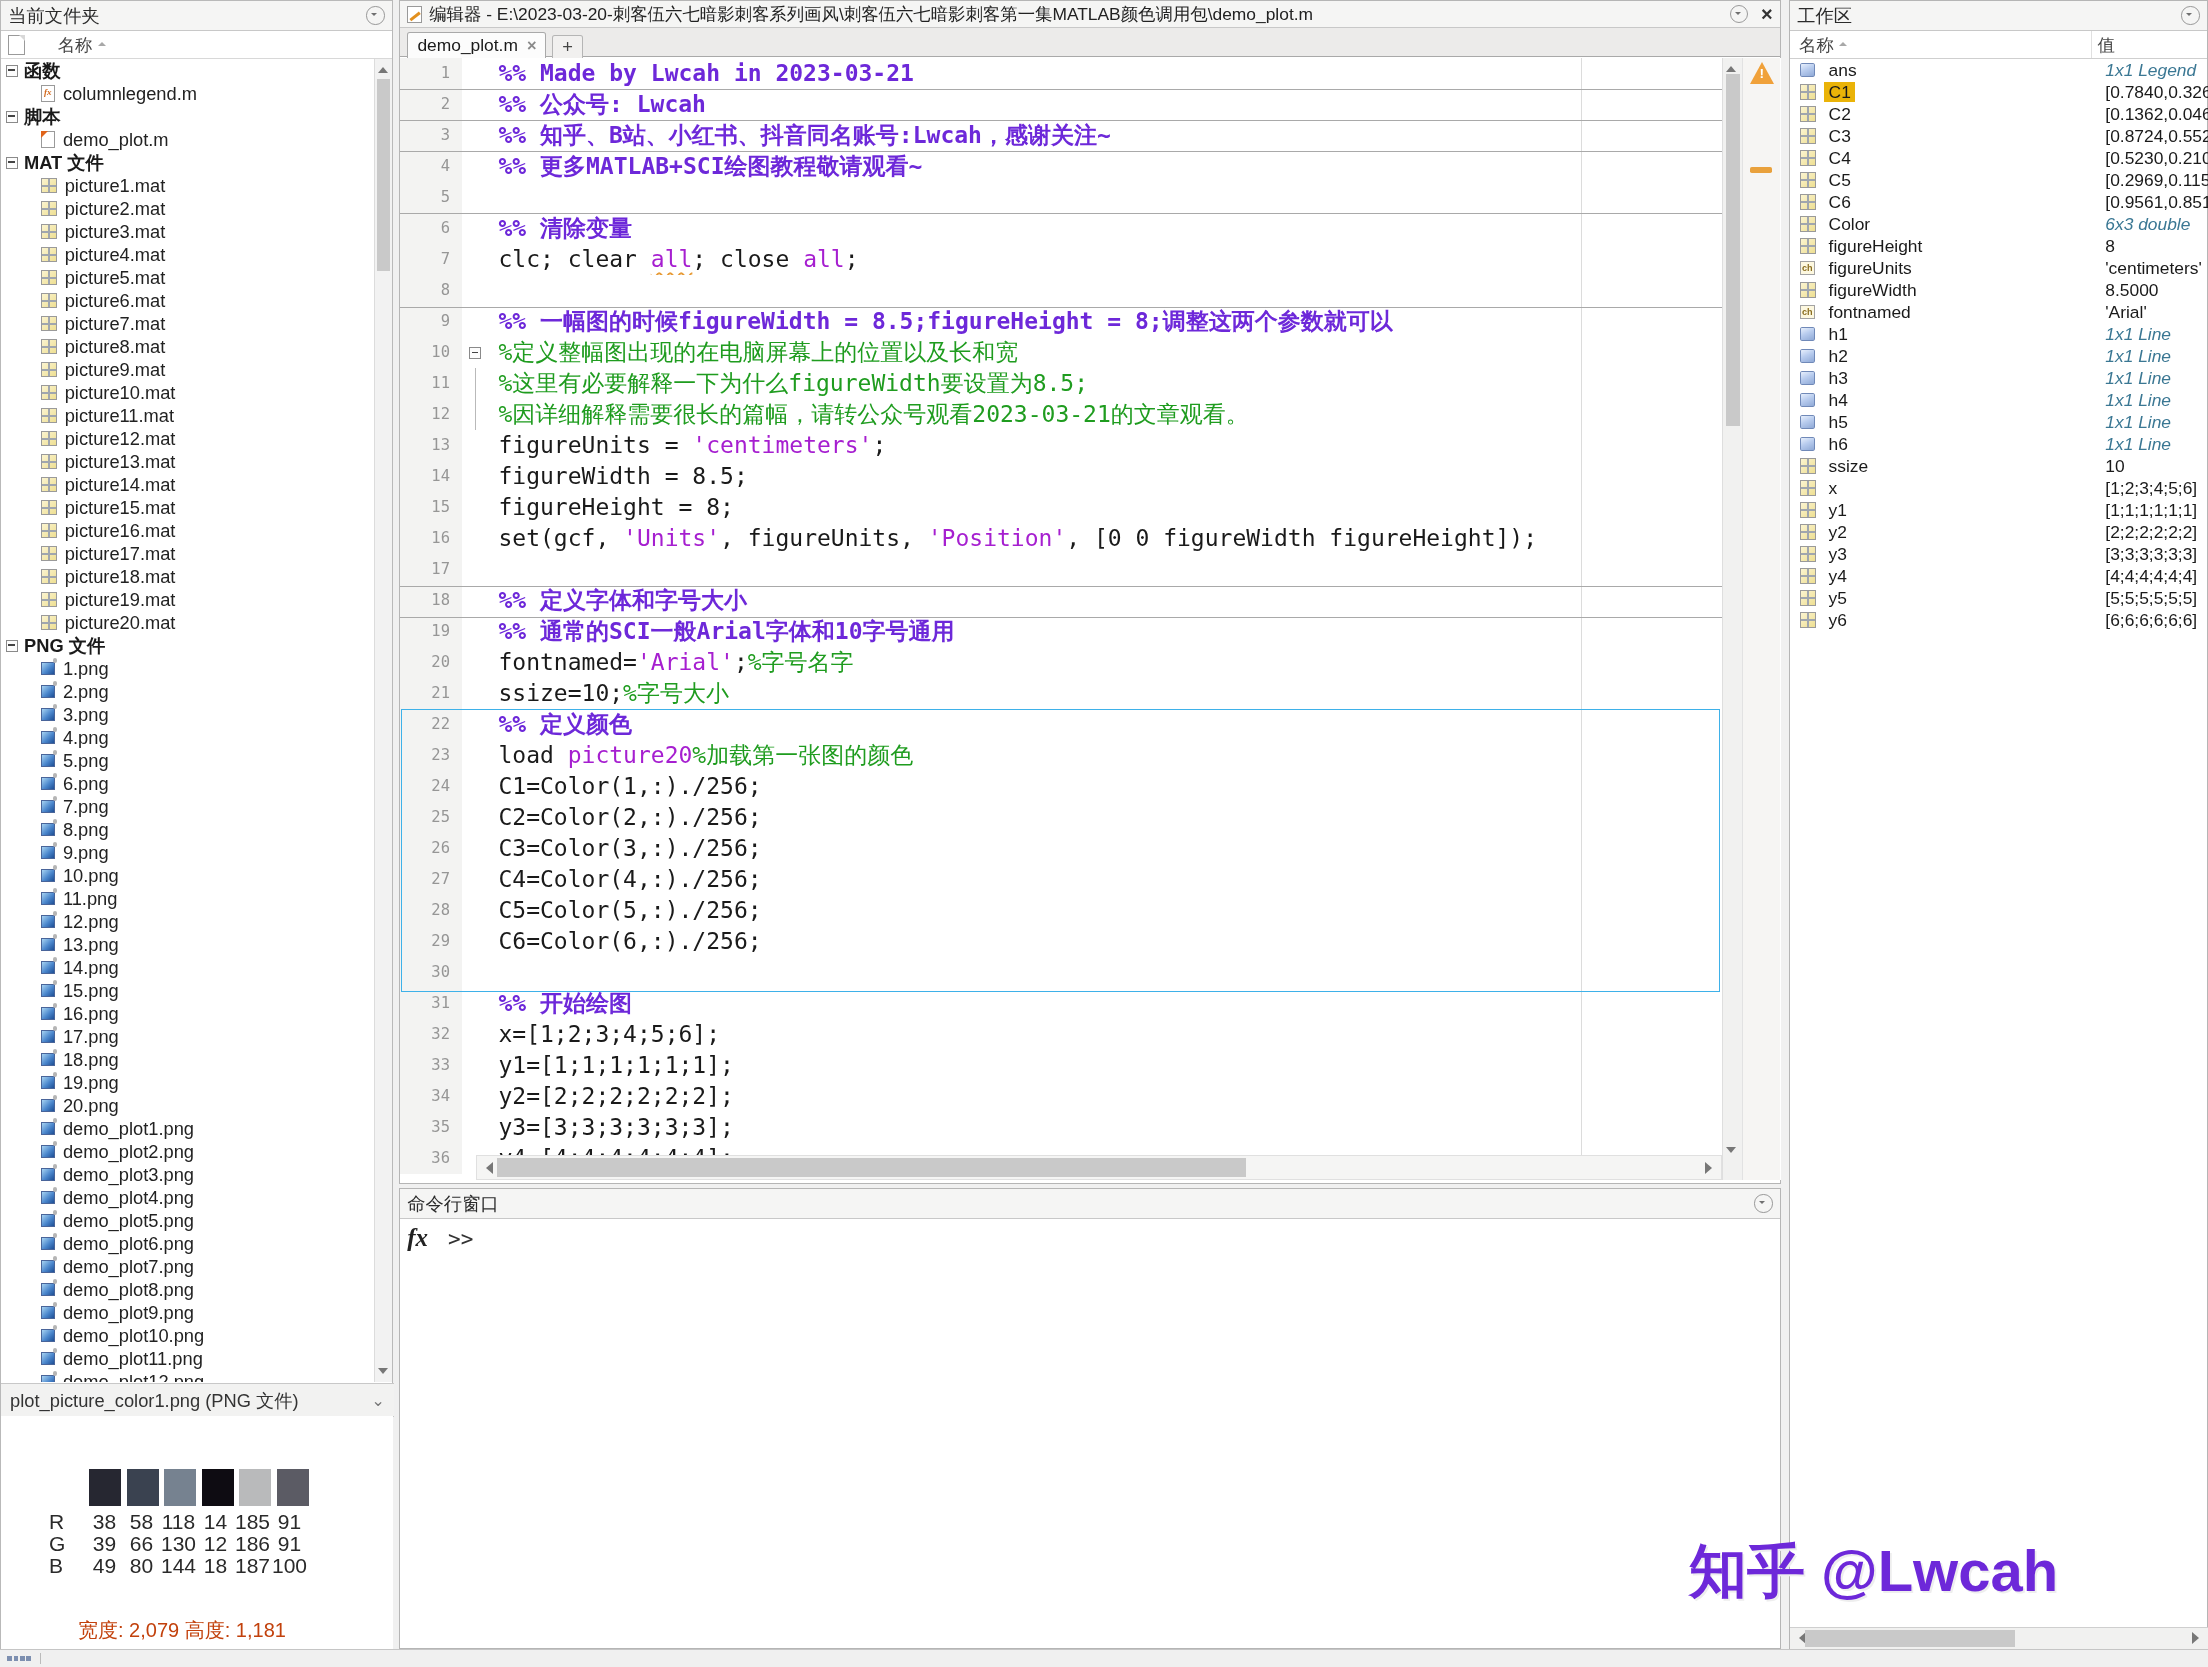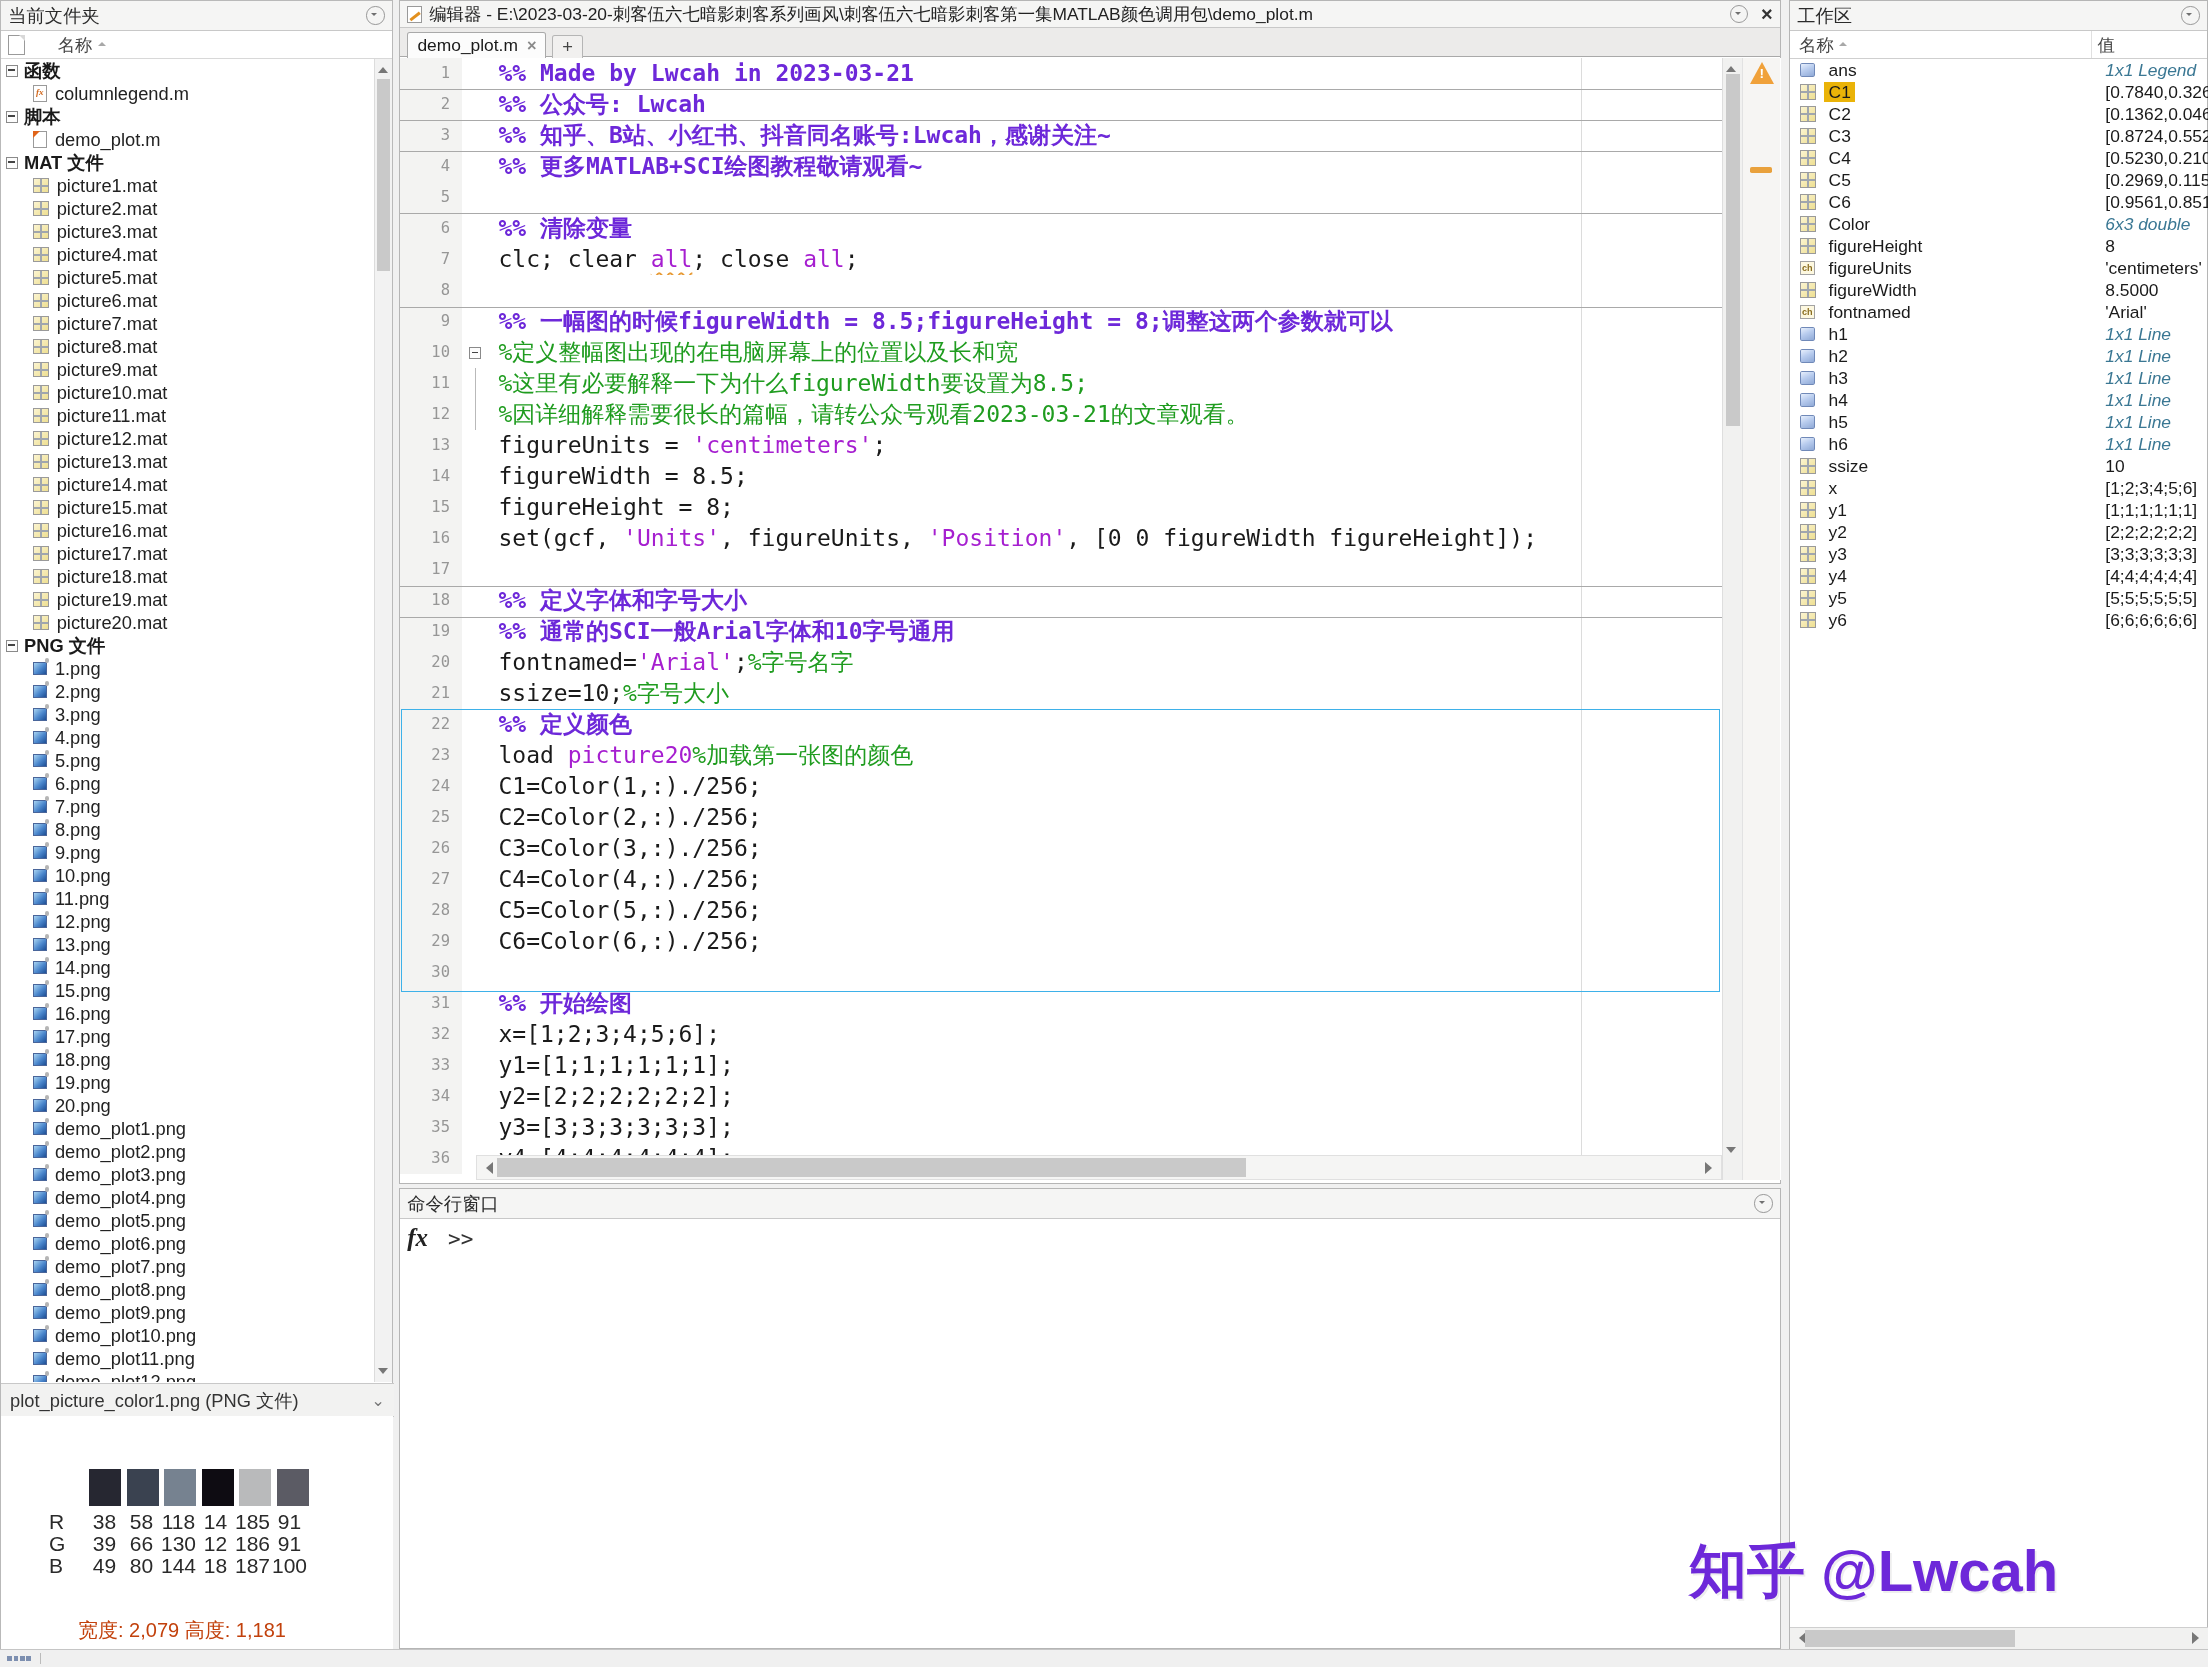--- a/index.html
+++ b/index.html
@@ -14,21 +14,21 @@
   .chev::after{content:"";position:absolute;left:3.7px;top:5.5px;border:3.7px solid transparent;border-top-color:#707070;}
   
   #filebar{left:0;top:0;width:393px;height:1649px;}
   #filetoolbar{height:28px;border-bottom:0.9px solid #d8d8d8;display:flex;align-items:center;padding:0 7.3px;box-sizing:border-box;background:#fff;}
   .newdoc{width:16.4px;height:20px;background:#fff;border:0.9px solid #9a9a9a;position:relative;box-sizing:border-box;}
   .newdoc::after{content:"";position:absolute;right:-0.9px;top:-0.9px;width:0;height:0;border-style:solid;border-width:0 6.4px 6.4px 0;border-color:transparent #d8d8d8 transparent transparent;}
   .colname{margin-left:33px;font-size:17.4px;color:#444;display:flex;align-items:center;}
   .sort-asc{width:0;height:0;border:4.6px solid transparent;border-bottom-color:#a8a8a8;margin-left:5.5px;margin-top:-4.6px;}
   #file-tree{position:absolute;left:0;top:58px;width:375px;height:1323px;overflow:hidden;background:#fff;}
   .tree-section{height:23px;display:flex;align-items:center;padding-left:4.6px;font-weight:bold;font-size:18.3px;white-space:nowrap;}
-  .tree-item{height:23px;display:flex;align-items:center;padding-left:32px;font-size:18.3px;color:#222;white-space:nowrap;}
+  .tree-item{height:23px;display:flex;align-items:center;padding-left:40px;font-size:18.3px;color:#222;white-space:nowrap;}
   .tree-item .tree-label{margin-left:8.2px;}
   .tree-sec-label{margin-left:6.4px;}
   .treebox{width:12px;height:12px;border:0.9px solid #8a8a8a;background:#fcfcfc;box-sizing:border-box;flex:none;}
   .treebox i{display:block;width:6.4px;height:1.8px;background:#444;margin:3.7px auto 0;}
   .fic{flex:none;display:inline-block;box-sizing:border-box;}
   .ic-mat{width:15.5px;height:15.5px;border:0.9px solid #9a9a9a;background:
      linear-gradient(to right,transparent 0 6.4px,#a0a6ae 6.4px 8.2px,transparent 8.2px),
      linear-gradient(to bottom,transparent 0 6.4px,#a0a6ae 6.4px 8.2px,transparent 8.2px),
      linear-gradient(135deg,#fbf4d0,#eedf92);}
   .ic-png{width:13.7px;height:13.7px;border:0.9px solid #49659a;position:relative;

